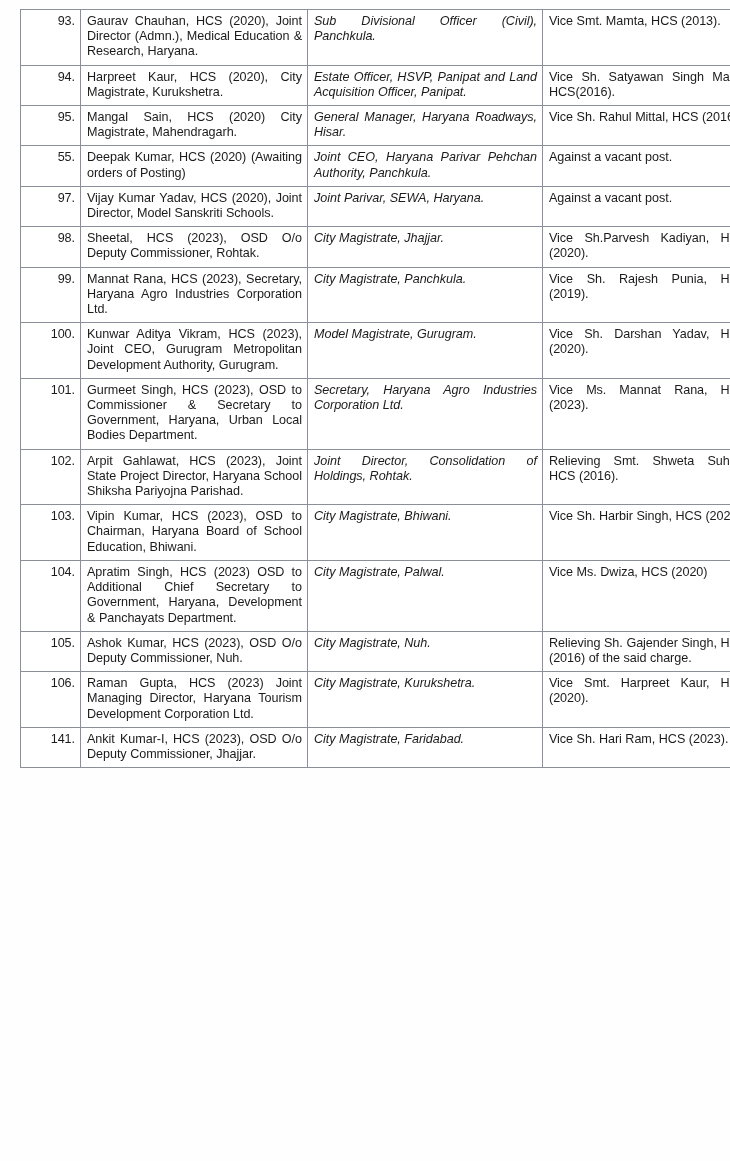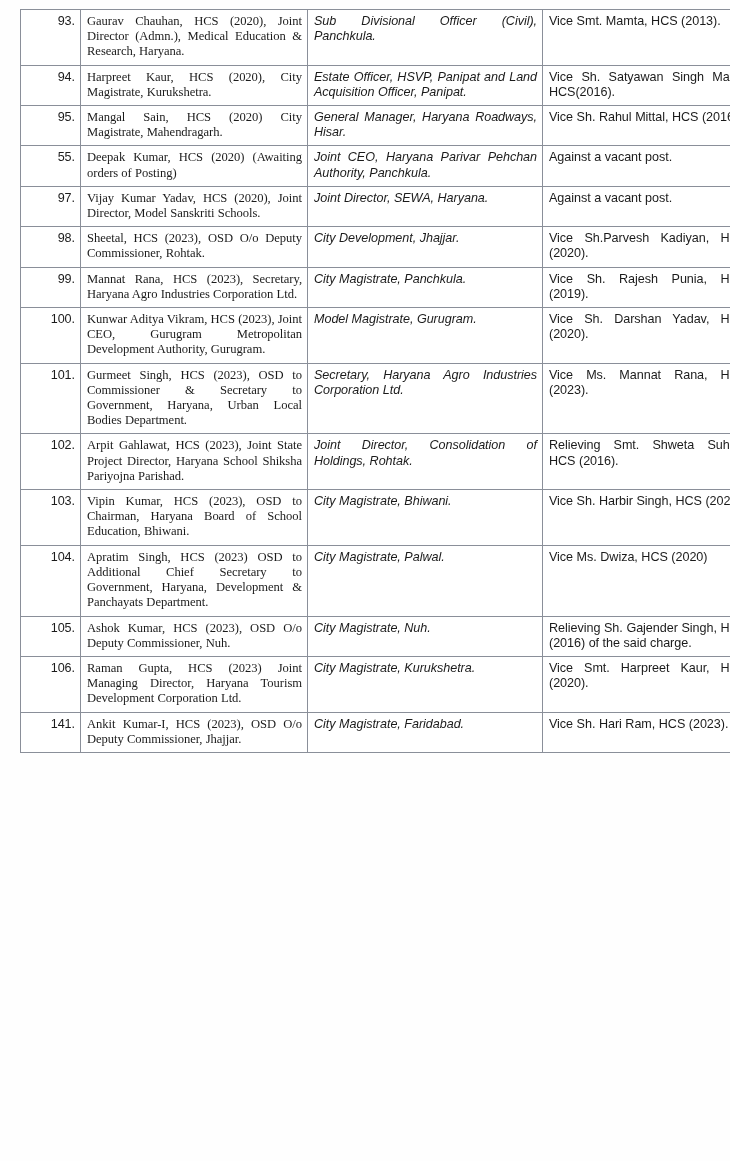--- a/index.html
+++ b/index.html
@@ -45,21 +45,20 @@
     width: 48px;
     text-align: right;
     padding-right: 7px;
     white-space: nowrap;
   }
   td.c-officer {
     width: 215px;
     text-align: justify;
     text-align-last: left;
     hyphens: none;
-    font-family: Liberation Serif, serif;
   }
   td.c-posting {
     width: 223px;
     text-align: justify;
     text-align-last: left;
     font-style: italic;
   }
   td.c-remarks {
     width: 198px;
     text-align: justify;
@@ -92,27 +91,27 @@
         </tr>
         <tr>
           <td class="c-sr">55.</td>
           <td class="c-officer">Deepak Kumar, HCS (2020) (Awaiting orders of Posting)</td>
           <td class="c-posting">Joint CEO, Haryana Parivar Pehchan Authority, Panchkula.</td>
           <td class="c-remarks">Against a vacant post.</td>
         </tr>
         <tr>
           <td class="c-sr">97.</td>
           <td class="c-officer">Vijay Kumar Yadav, HCS (2020), Joint Director, Model Sanskriti Schools.</td>
-          <td class="c-posting">Joint Director, SEWA, Haryana.</td>
+          <td class="c-posting">Joint Parivar, SEWA, Haryana.</td>
           <td class="c-remarks">Against a vacant post.</td>
         </tr>
         <tr>
           <td class="c-sr">98.</td>
           <td class="c-officer">Sheetal, HCS (2023), OSD O/o Deputy Commissioner, Rohtak.</td>
-          <td class="c-posting">City Development, Jhajjar.</td>
+          <td class="c-posting">City Magistrate, Jhajjar.</td>
           <td class="c-remarks">Vice Sh.Parvesh Kadiyan, HCS (2020).</td>
         </tr>
         <tr>
           <td class="c-sr">99.</td>
           <td class="c-officer">Mannat Rana, HCS (2023), Secretary, Haryana Agro Industries Corporation Ltd.</td>
           <td class="c-posting">City Magistrate, Panchkula.</td>
           <td class="c-remarks">Vice Sh. Rajesh Punia, HCS (2019).</td>
         </tr>
         <tr>
           <td class="c-sr">100.</td>

